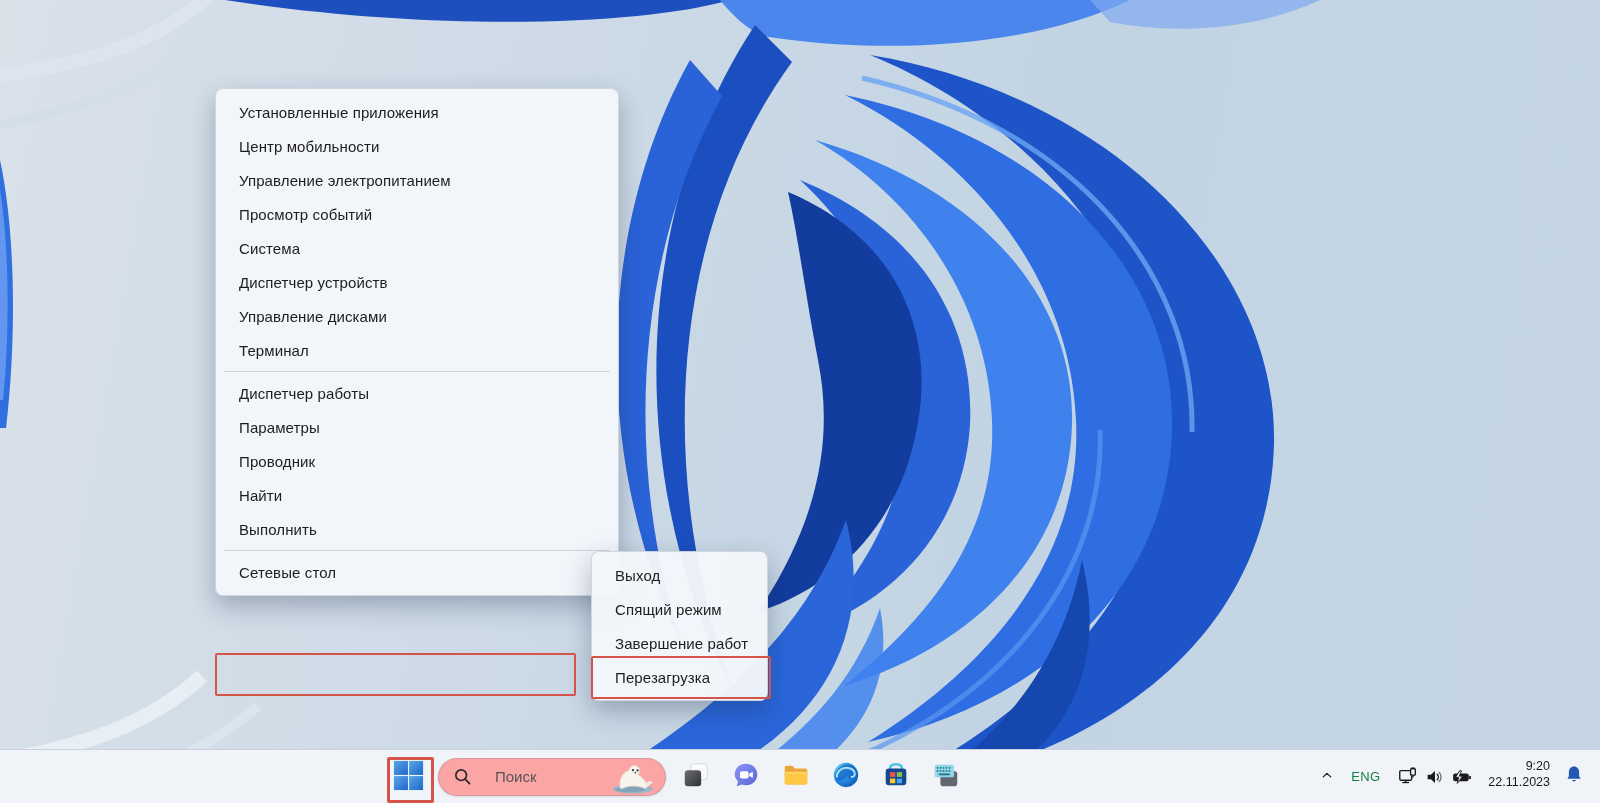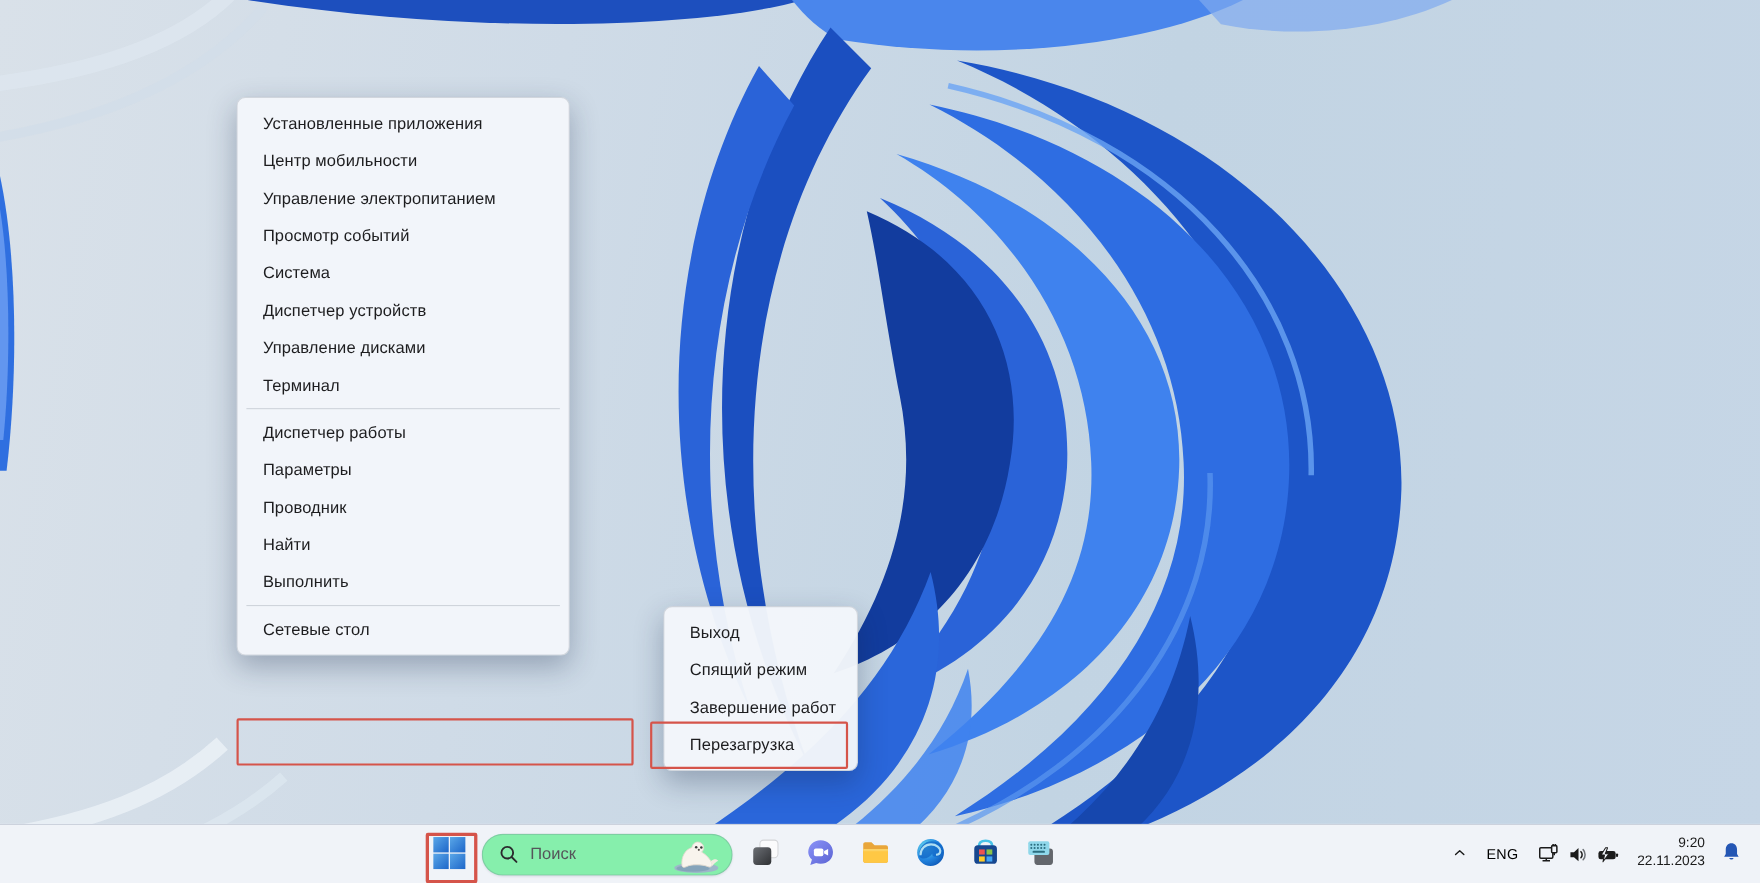--- a/index.html
+++ b/index.html
@@ -17,22 +17,22 @@
   .menu{
     position:absolute;
     background:rgba(243,246,250,0.97);
     border:1px solid rgba(60,70,90,0.18);
     border-radius:8px;
     box-shadow:0 10px 26px rgba(20,35,70,0.30);
     padding:6px 5px;
     box-sizing:border-box;
     z-index:5;
   }
-  #winx-menu{left:215px;top:88px;width:303px;}
-  #power-submenu{left:591px;top:551px;width:177px;z-index:6;margin-left:12px;}
+  #winx-menu{left:215px;top:88px;width:404px;}
+  #power-submenu{left:591px;top:551px;width:177px;z-index:6;}
   .menu-item{
     height:34px;display:flex;align-items:center;
     padding:0 14px 0 18px;border-radius:4px;
     font-size:15px;color:#1d1d1f;cursor:default;
     letter-spacing:0.1px;
   }
   .menu-item .mi-label{flex:1;white-space:nowrap;overflow:hidden;}
   .menu-sep{height:1px;background:#cfd4db;margin:4px 3px;}
   .mi-chevron{width:14px;height:15px;flex:0 0 auto;margin-left:8px;}
   
@@ -49,36 +49,36 @@
   }
   .tb-cluster{position:absolute;left:388px;top:0;height:53px;display:flex;align-items:center;gap:10px;}
   .tb-btn{
     width:40px;height:40px;border:none;background:transparent;border-radius:6px;
     display:flex;align-items:center;justify-content:center;padding:0;cursor:default;
   }
   .tb-btn svg{width:30px;height:30px;}
   #start-btn svg{width:33px;height:33px;}
   .search-pill{
     width:228px;height:38px;border-radius:19px;
-    background:#86efac;border:1px solid rgba(100,110,130,0.25);
+    background:#fca5a5;border:1px solid rgba(100,110,130,0.25);
     box-shadow:0 1px 2px rgba(30,40,70,0.10);
-    display:flex;align-items:center;gap:10px;padding:0 4px 0 14px;
+    display:flex;align-items:center;gap:23px;padding:0 4px 0 14px;
     box-sizing:border-box;cursor:default;position:relative;
   }
   .search-pill .s-icon{width:19px;height:19px;flex:0 0 auto;}
   .search-pill .s-text{flex:1;font-size:15px;color:#55565a;}
   .search-pill .s-seal{width:52px;height:36px;flex:0 0 auto;margin-right:2px;}
   
   .tray{position:absolute;right:10px;top:0;height:53px;display:flex;align-items:center;}
   .tray-btn{
     border:none;background:transparent;border-radius:5px;cursor:default;
     display:flex;align-items:center;justify-content:center;height:38px;padding:0 5px;
   }
   .tray-chevron svg{width:18px;height:18px;}
-  .tray-lang{font-size:13px;color:#000000;padding:0 10px;letter-spacing:0.3px;}
+  .tray-lang{font-size:13px;color:#15803d;padding:0 10px;letter-spacing:0.3px;}
   .tray-status{gap:5px;padding:0 7px;}
   .tray-status svg{width:22px;height:22px;}
   .tray-clock{flex-direction:column;align-items:flex-end;justify-content:flex-start;
     font-size:12.5px;color:#1b1b1b;line-height:1.3;padding:0 8px;}
   .tray-bell svg{width:22px;height:22px;}
 </style>
 </head>
 <body>
 
 <div class="stage">

